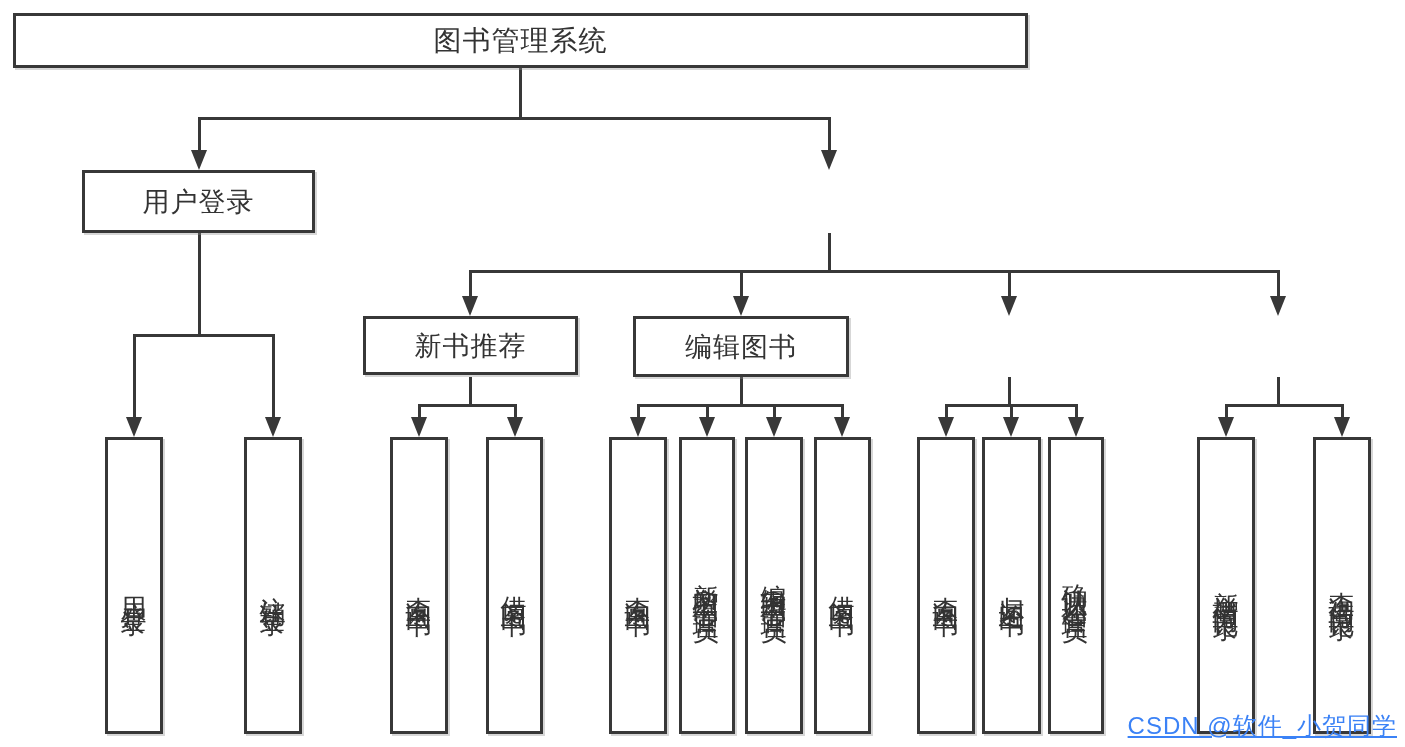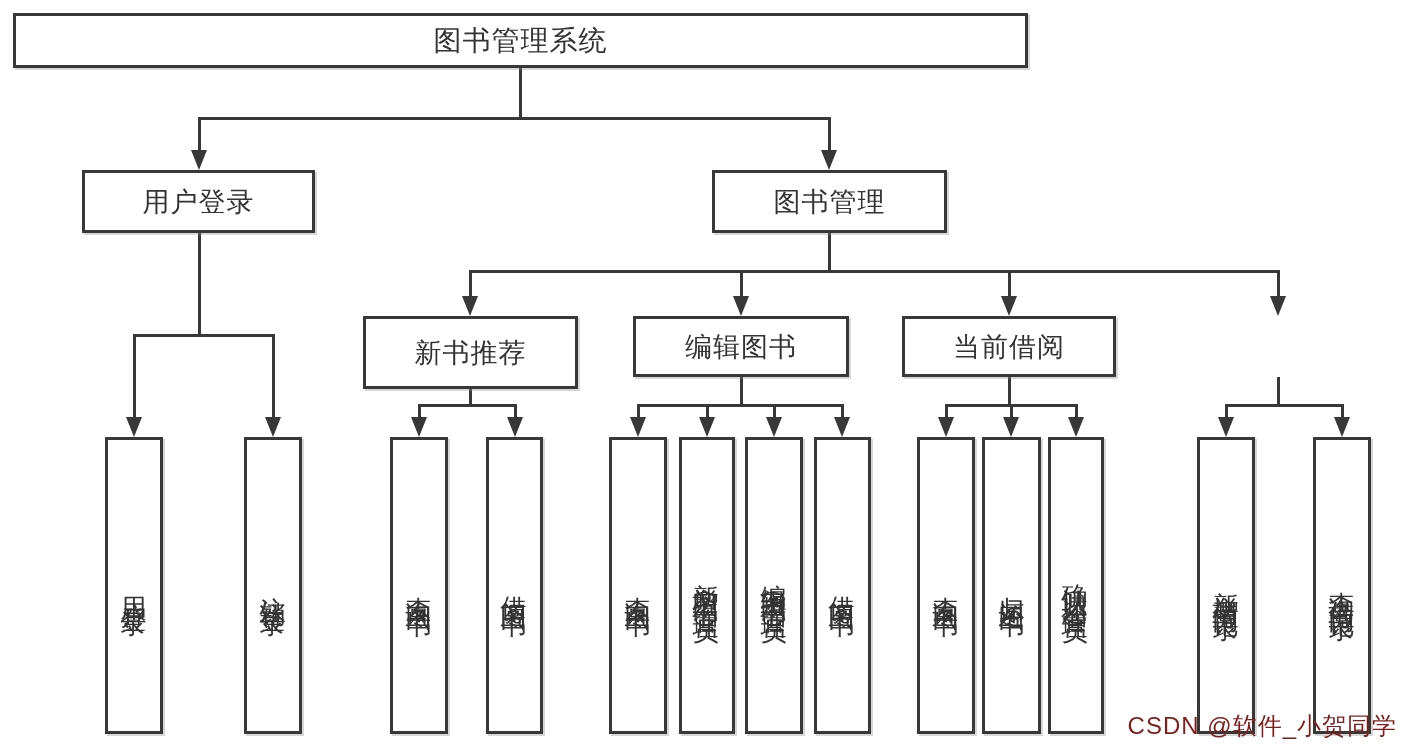--- a/index.html
+++ b/index.html
@@ -19,36 +19,34 @@
   }
   .vline,.hline{position:absolute;background:#383838;z-index:1;}
   .shaft{position:absolute;background:#383838;z-index:1;}
   .ahead{
     position:absolute;width:0;height:0;z-index:1;
     border-style:solid;border-color:#383838 transparent transparent transparent;
     border-width:20px 8px 0 8px;
   }
   #watermark{
     position:absolute;right:8px;top:710px;z-index:5;
-    font-size:24px;color:#7f1d1d;letter-spacing:1px;
+    font-size:24px;color:#3b82f6;letter-spacing:1px;text-decoration:underline;
   }
 </style>
 </head>
 <body>
 
 <div id="canvas">
 
   <div class="box hbox title" style="left:13px;top:13px;width:1015px;height:55px">图书管理系统</div>
 
   <div class="box hbox" style="left:82px;top:170px;width:233px;height:63px">用户登录</div>
-  <div class="box hbox" style="left:712px;top:170px;width:235px;height:63px">图书管理</div>
 
-  <div class="box hbox" style="left:363px;top:316px;width:215px;height:73px">新书推荐</div>
+  <div class="box hbox" style="left:363px;top:316px;width:215px;height:59px">新书推荐</div>
   <div class="box hbox" style="left:633px;top:316px;width:216px;height:61px">编辑图书</div>
-  <div class="box hbox" style="left:902px;top:316px;width:214px;height:61px">当前借阅</div>
 
   <div class="box vbox" style="left:105px;top:437px;width:58px;height:297px">用户登录</div>
   <div class="box vbox" style="left:244px;top:437px;width:58px;height:297px">注销登录</div>
 
   <div class="box vbox" style="left:390px;top:437px;width:58px;height:297px">查询图书</div>
   <div class="box vbox" style="left:486px;top:437px;width:57px;height:297px">借阅图书</div>
 
   <div class="box vbox" style="left:609px;top:437px;width:58px;height:297px">查询图书</div>
   <div class="box vbox" style="left:679px;top:437px;width:56px;height:297px">新增图书（管理员）</div>
   <div class="box vbox" style="left:745px;top:437px;width:58px;height:297px">编辑图书（管理员）</div>

